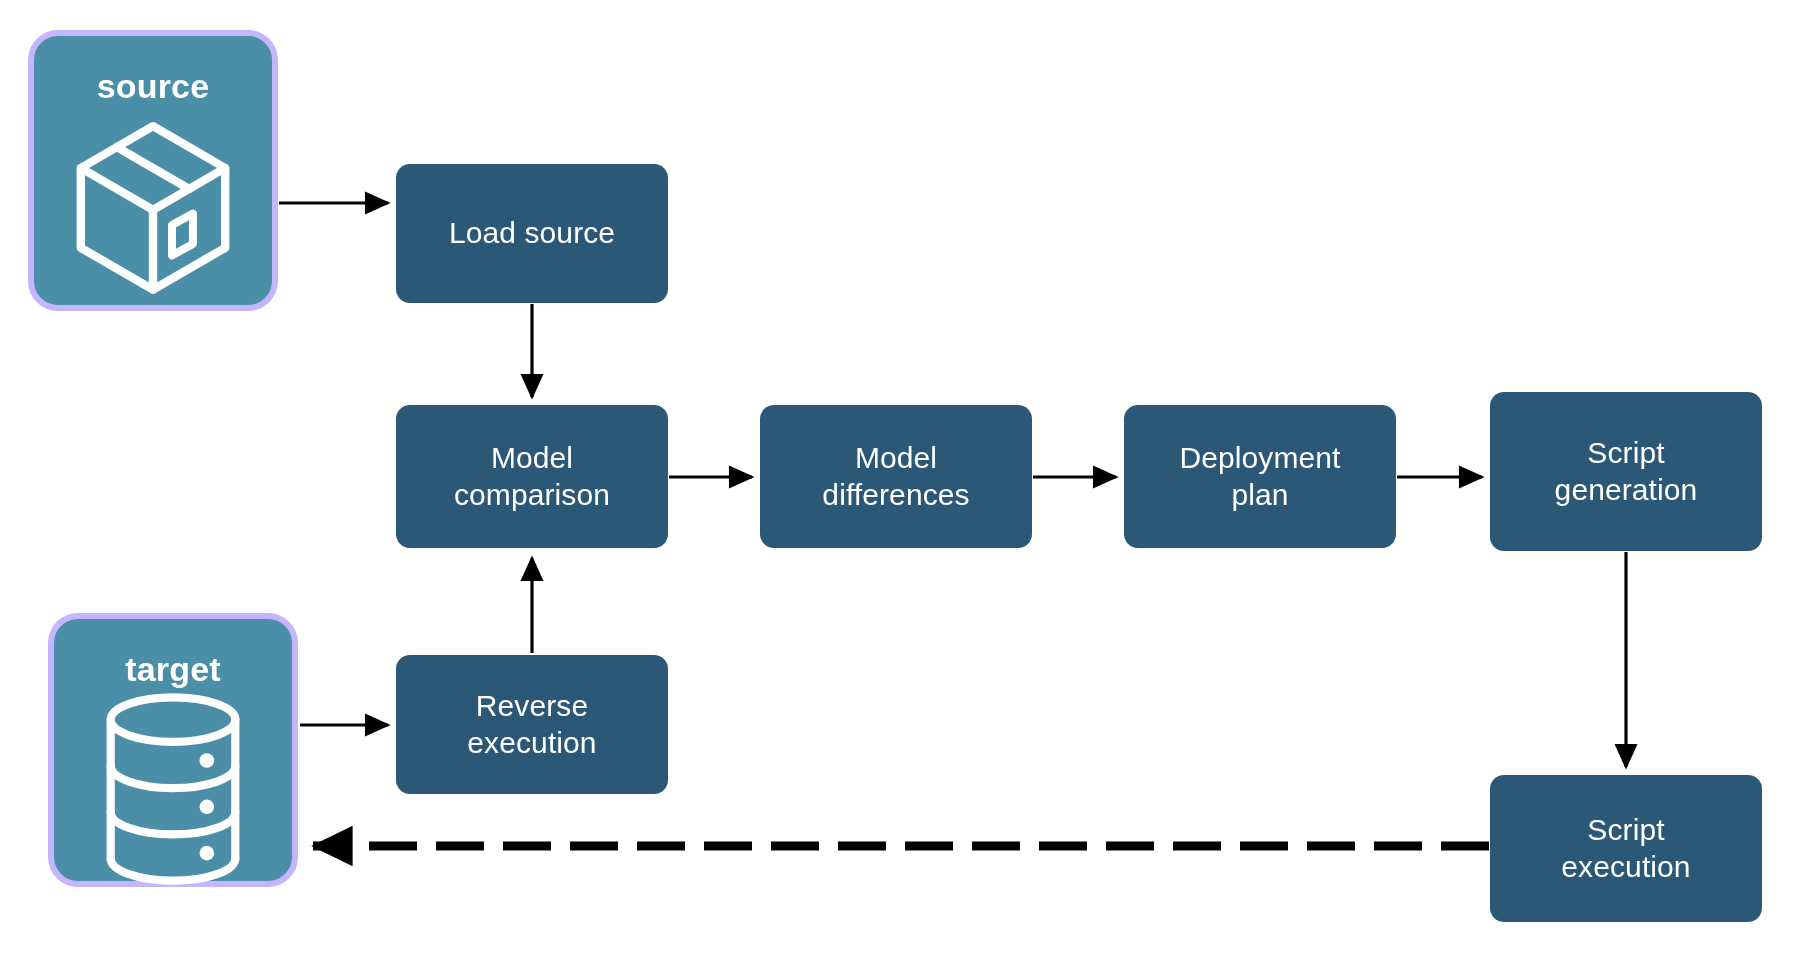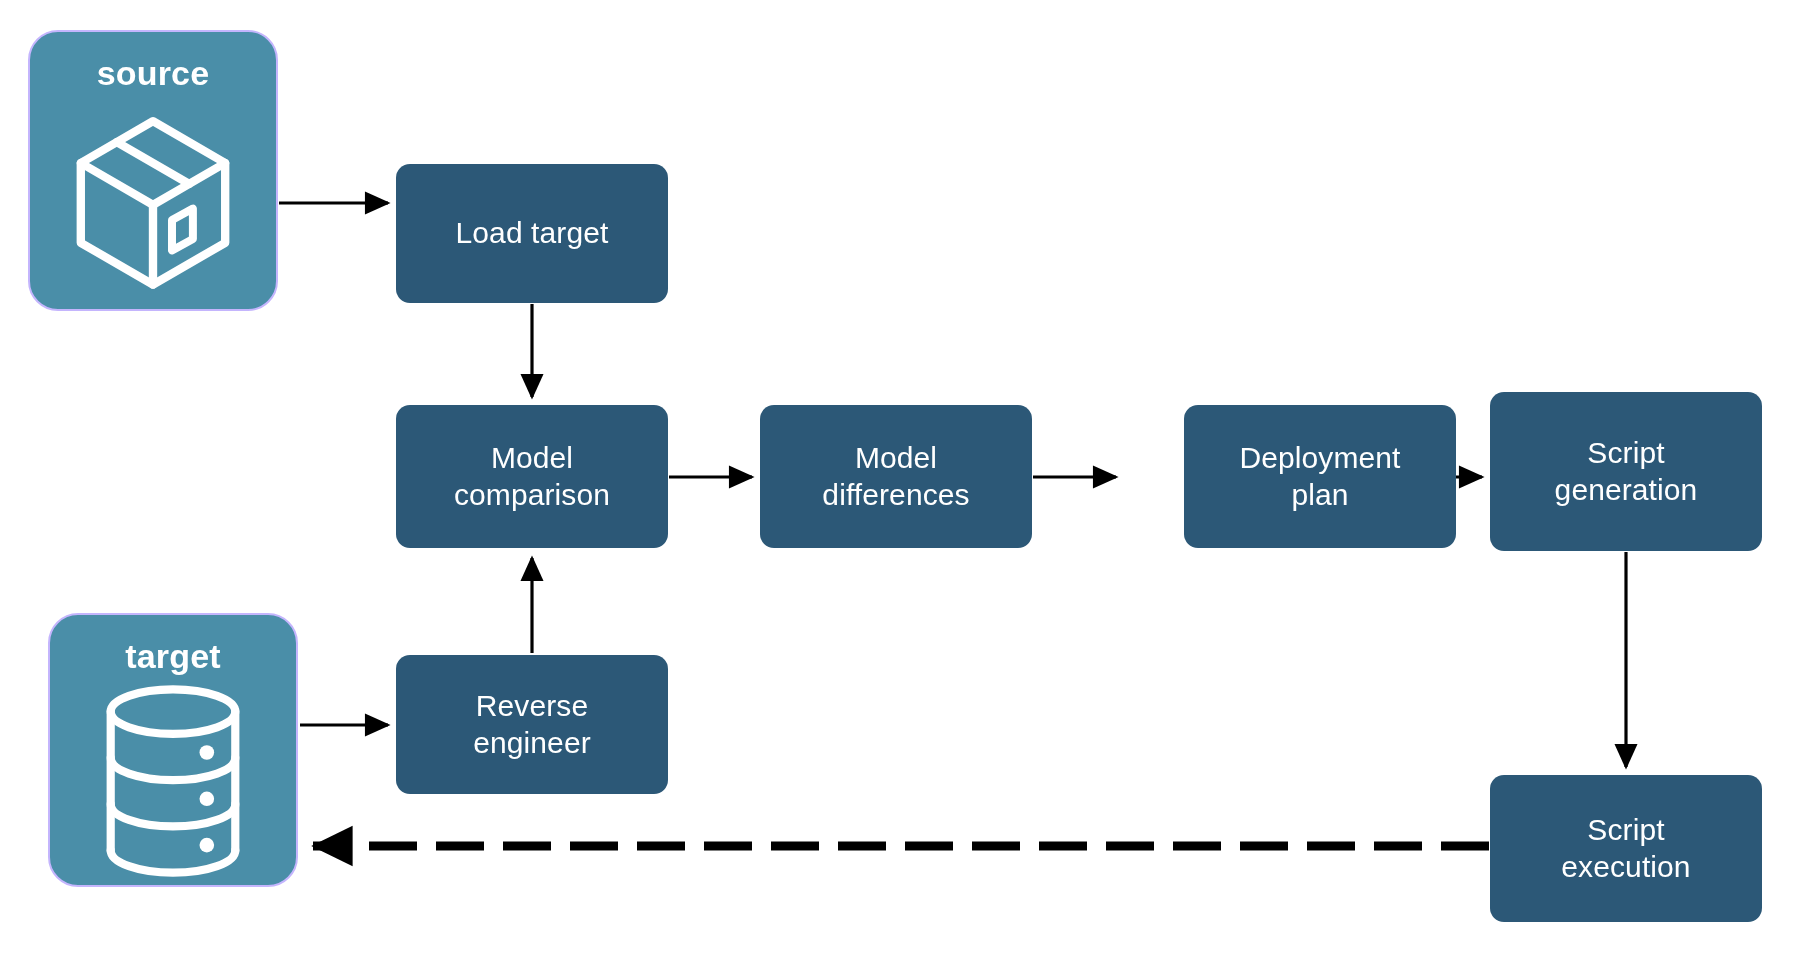--- a/index.html
+++ b/index.html
@@ -40,25 +40,25 @@
   .node-process {
     background: #2c5877;
     border-radius: 14px;
     font-size: 30px;
     line-height: 1.22;
     letter-spacing: 0.1px;
     font-weight: 400;
   }
   .node-endpoint {
     background: #4a8ea8;
-    border: 2px solid #c4b5fd;
+    border: 6px solid #c4b5fd;
     border-radius: 30px;
     flex-direction: column;
     justify-content: flex-start;
-    padding-top: 22px;
+    padding-top: 31px;
   }
   .endpoint-label {
     font-size: 34px;
     font-weight: 700;
     letter-spacing: 0.2px;
   }
   .endpoint-icon {
     flex: 1;
     display: flex;
     align-items: center;
@@ -135,46 +135,46 @@
           <path d="M15,69 A35,12.5 0 0 0 85,69"></path>
         </g>
         <circle cx="69" cy="40" r="4.1" fill="#ffffff"></circle>
         <circle cx="69" cy="66" r="4.1" fill="#ffffff"></circle>
         <circle cx="69" cy="92" r="4.1" fill="#ffffff"></circle>
       </svg>
     </div>
   </div>
 
   <div class="node node-process" style="left:396px; top:164px; width:272px; height:139px;">
-    <span class="node-label">Load target</span>
+    <span class="node-label">Load source</span>
   </div>
 
   <div class="node node-process" style="left:396px; top:405px; width:272px; height:143px;">
     <span class="node-label">Model
 comparison</span>
   </div>
 
   <div class="node node-process" style="left:760px; top:405px; width:272px; height:143px;">
     <span class="node-label">Model
 differences</span>
   </div>
 
-  <div class="node node-process" style="left:1184px; top:405px; width:272px; height:143px;">
+  <div class="node node-process" style="left:1124px; top:405px; width:272px; height:143px;">
     <span class="node-label">Deployment
 plan</span>
   </div>
 
   <div class="node node-process" style="left:1490px; top:392px; width:272px; height:159px;">
     <span class="node-label">Script
 generation</span>
   </div>
 
   <div class="node node-process" style="left:396px; top:655px; width:272px; height:139px;">
     <span class="node-label">Reverse
-engineer</span>
+execution</span>
   </div>
 
   <div class="node node-process" style="left:1490px; top:775px; width:272px; height:147px;">
     <span class="node-label">Script
 execution</span>
   </div>
 
 </div>
 
 </body></html>

